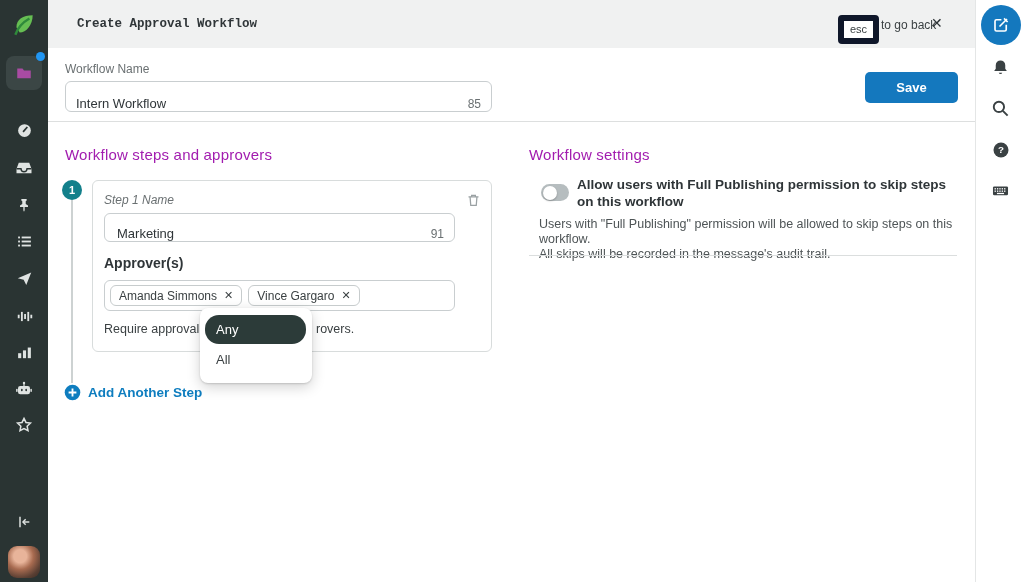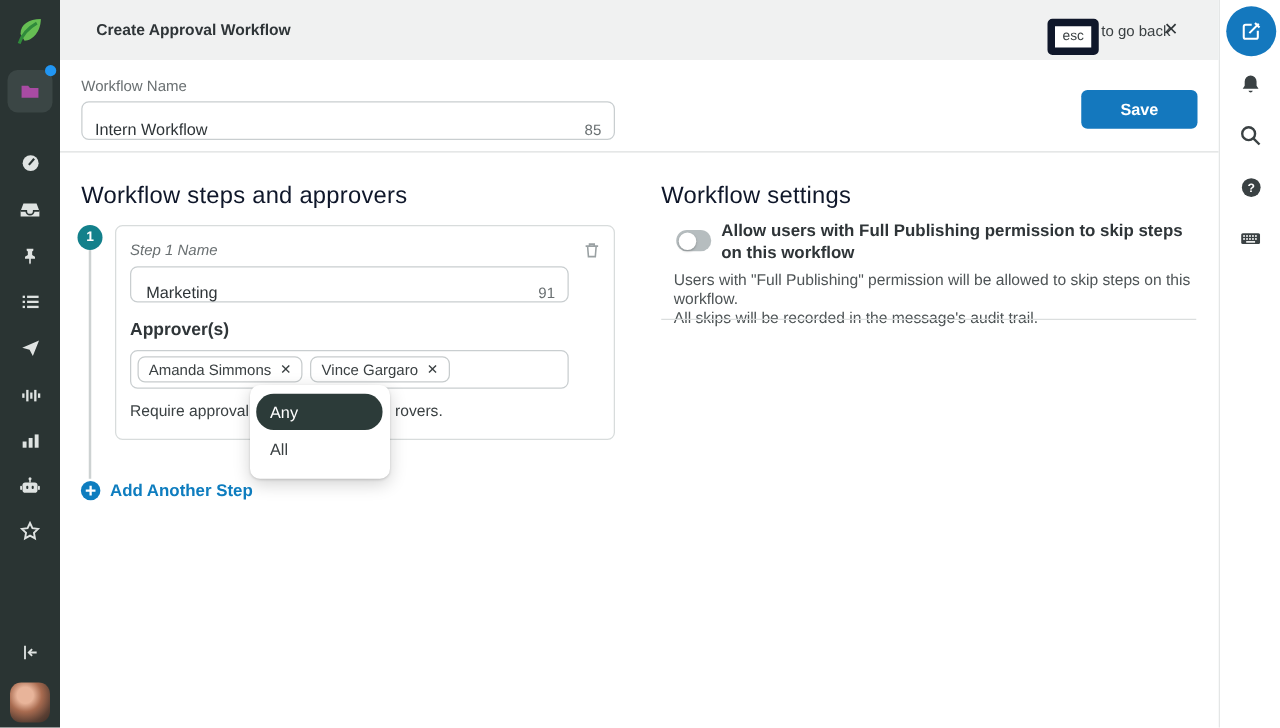--- a/index.html
+++ b/index.html
@@ -17,39 +17,39 @@
     justify-content:center; }
   #nav-dot { position:absolute; left:36px; top:52px; width:9px; height:9px;
     border-radius:50%; background:#2196F3; }
   #avatar { position:absolute; left:8px; top:546px; width:32px; height:32px;
     border-radius:9px;
     background:radial-gradient(circle at 38% 32%, #e8b49a 0 22%, #a86b50 45%, #5a3f33 75%, #3a2c25 100%); }
 
   
   #main { position:absolute; left:48px; top:0; width:927px; height:582px; background:#fff; }
   #top-header { position:absolute; left:0; top:0; width:927px; height:48px; background:#F0F1F1; }
-  #hdr-title { position:absolute; left:29px; top:17px; font-size:12.5px; font-weight:bold; color:#2F3538; }
+  #hdr-title { position:absolute; left:29px; top:17px; font-size:12.5px; font-weight:bold; color:#2F3538;font-family:Liberation Mono, monospace; }
   #esc-badge { position:absolute; left:790px; top:15px; padding:2px 6px 3px; border:6px solid #0f172a;
     border-radius:4px; background:#fff; font-size:11px; color:#3B4143; }
   #esc-hint { position:absolute; left:821px; top:18px; font-size:12px; color:#3B4143;padding-left:12px; }
   #close-btn { position:absolute; left:883px; top:15px; font-size:14px; color:#2F3538; cursor:pointer; }
 
   #name-label { position:absolute; left:17px; top:62px; font-size:12px; color:#6A7072; }
   .text-input { position:absolute; background:#fff; border:1px solid #C9CED0; border-radius:6px;
     display:flex; align-items:flex-end; padding:0 10px; font-size:13px; color:#2F3538; }
   #name-input { left:17px; top:81px; width:427px; height:31px; }
   .input-value { flex:1; }
   .char-count { font-size:12px; color:#6A7072; }
   #save-btn { position:absolute; left:817px; top:72px; width:93px; height:31px; background:#1478BE;
     border:none; border-radius:5px; color:#fff; font-size:13px; font-weight:bold;
     font-family:"Liberation Sans",sans-serif; cursor:pointer; }
   #hdr-divider { position:absolute; left:0; top:121px; width:927px; height:1px; background:#DDDFDF; }
 
   
-  .section-heading { position:absolute; font-size:19px; color:#0f172a; letter-spacing:.2px; }
+  .section-heading { position:absolute; font-size:15px; color:#a21caf; letter-spacing:.2px; }
   #steps-heading { left:17px; top:146px; }
   #step-badge { position:absolute; left:14px; top:180px; width:20px; height:20px; border-radius:50%;
     background:#13808B; color:#fff; font-size:11px; font-weight:bold; display:flex;
     align-items:center; justify-content:center; }
   #step-line { position:absolute; left:23px; top:200px; width:2px; height:183px; background:#CDD2D2; }
   #step-card { position:absolute; left:44px; top:180px; width:400px; height:172px; background:#fff;
     border:1px solid #D8DCDC; border-radius:6px; }
   #step-name-label { position:absolute; left:56px; top:193px; font-size:12px; color:#6A7072;font-style:italic; }
   #trash-btn { position:absolute; left:418px; top:192px; cursor:pointer; }
   #step-input { left:56px; top:213px; width:351px; height:29px;padding-left:12px; }

